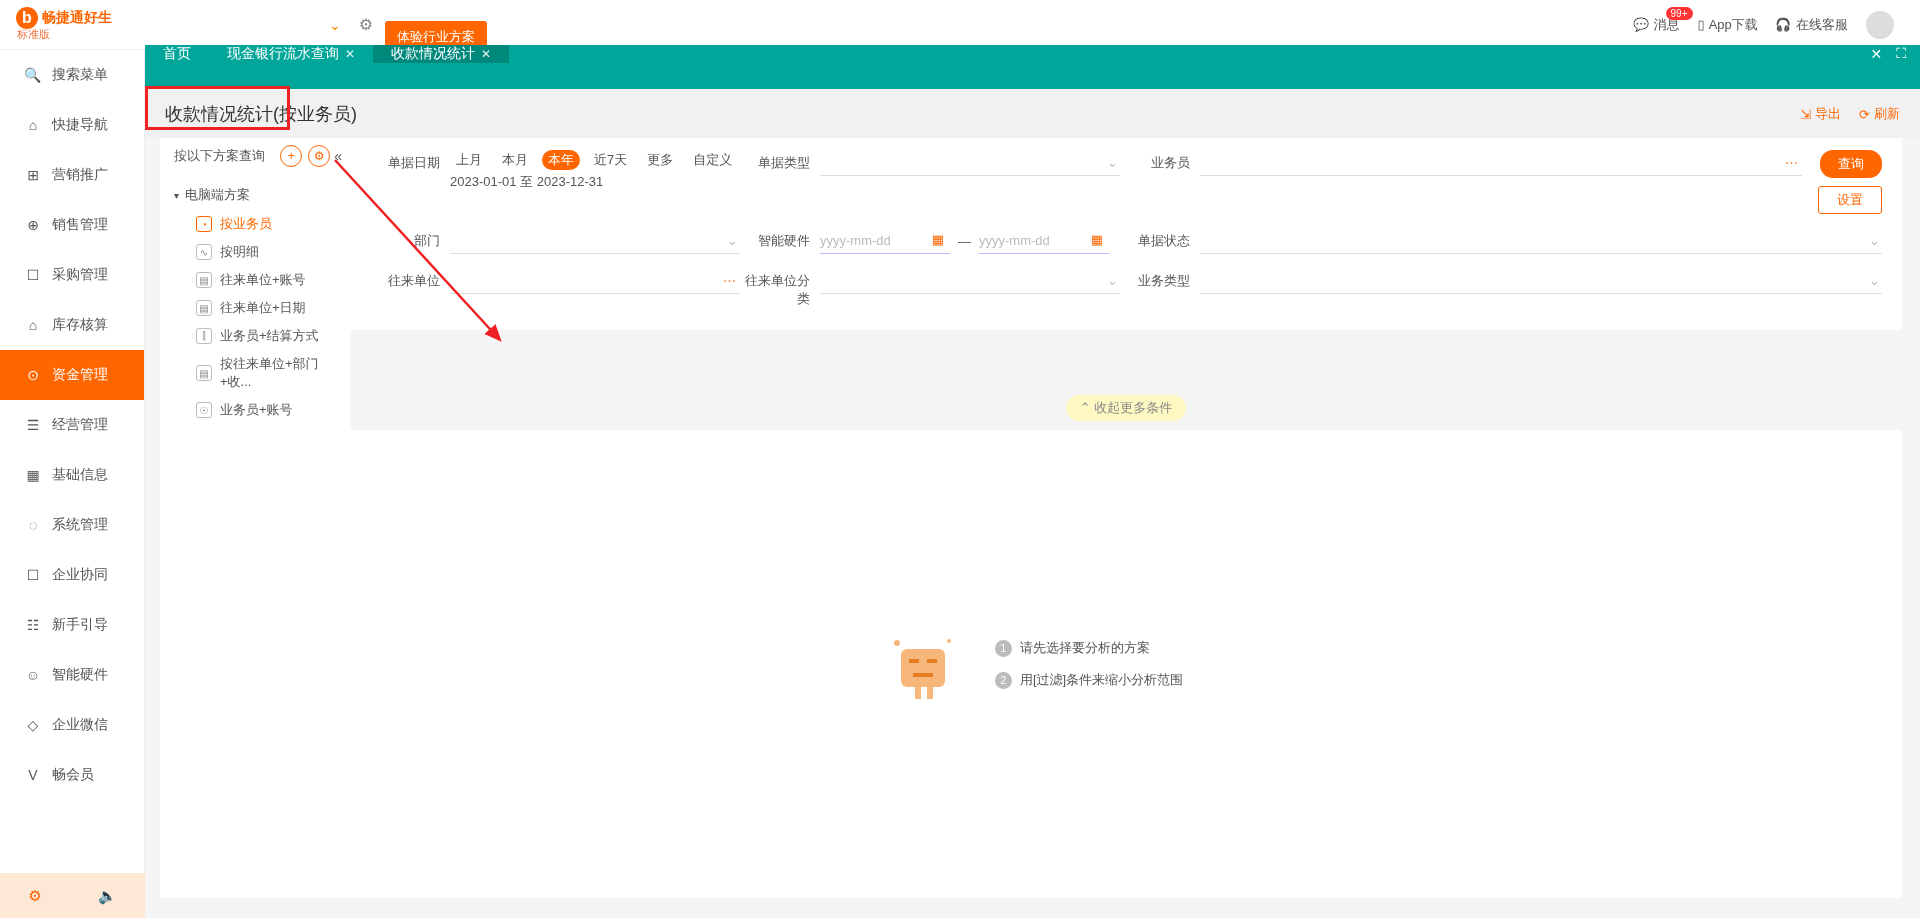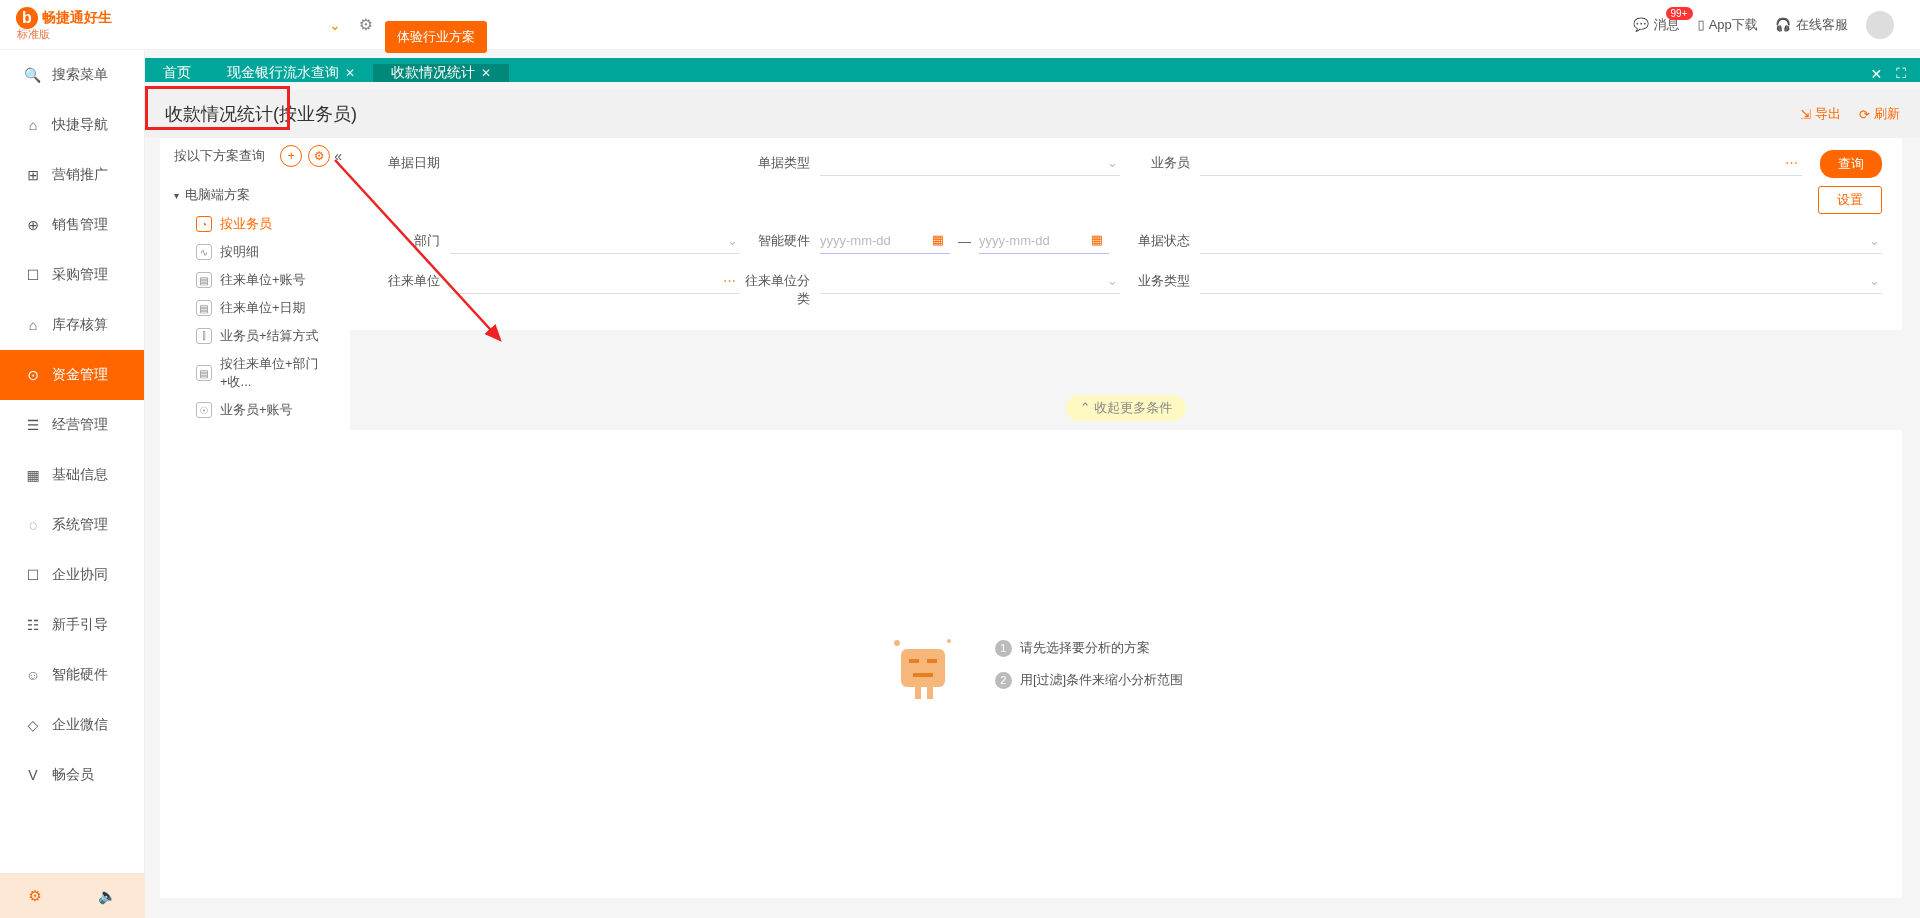--- a/index.html
+++ b/index.html
@@ -22,21 +22,21 @@
 .avatar { width:28px; height:28px; background:#ddd; border-radius:50%; }
 
 
 .leftnav { position:absolute; left:0; top:50px; bottom:0; width:145px; background:#fff; border-right:1px solid #eee; }
 .nav-item { display:flex; align-items:center; gap:10px; height:50px; padding-left:24px; color:#555; font-size:14px; cursor:pointer;}
 .nav-item.active { background:#f60; color:#fff; }
 .nav-ico { width:18px; text-align:center; }
 .nav-footer { position:absolute; bottom:0; left:0; right:0; height:45px; background:#fde8d6; display:flex; align-items:center; justify-content:space-around; color:#f60; font-size:15px;}
 
 
-.tabstrip { position:absolute; left:145px; right:0; top:58px; height:24px; background:#00a699; display:flex; align-items:flex-end; color:#fff; font-size:14px;}
+.tabstrip { position:absolute; left:145px; right:0; top:45px; height:44px; background:#00a699; display:flex; align-items:flex-start; color:#fff; font-size:14px;}
 .tab { padding:0 18px; display:flex; align-items:center; gap:6px; cursor:pointer;}
 .tab.active { background:#00897b; }
 .tab .x { font-size:12px; opacity:.9;}
 .tabstrip-right { margin-left:auto; display:flex; align-items:center; gap:14px; padding-right:14px;}
 
 
 .pagehdr { position:absolute; left:145px; right:0; top:90px; height:48px; background:#f1f1f1; display:flex; align-items:center; padding:8px 20px;}
 .pagehdr h1 { font-size:18px; font-weight:normal; color:#333; }
 .red-box { position:absolute; left:145px; top:86px; width:145px; height:44px; border:3px solid #e22; pointer-events:none; z-index:40;}
 .arrow { position:absolute; left:325px; top:155px; z-index:40; pointer-events:none; }
@@ -284,20 +284,31 @@
         <span class="car">▸</span>
         <span>移动端方案</span>
       </div>
     </div>
 </div>
 
 <div class="fform">
   <div class="frow">
     <div class="fcell c1">
       <div class="flabel">单据日期</div>
+      <div class="fval">
+        <div class="chips" id="datechips">
+            <span class="chip">上月</span>
+            <span class="chip">本月</span>
+            <span class="chip on">本年</span>
+            <span class="chip">近7天</span>
+            <span class="chip">更多</span>
+            <span class="chip">自定义</span>
+          </div>
+        <div class="rng">2023-01-01 至 2023-12-31</div>
+      </div>
     </div>
     <div class="fcell c2">
       <div class="flabel">单据类型</div>
       <div class="fval">
           <div class="sel">⌄</div>
         </div>
     </div>
     <div class="fcell c3">
       <div class="flabel">业务员</div>
       <div class="fval">

